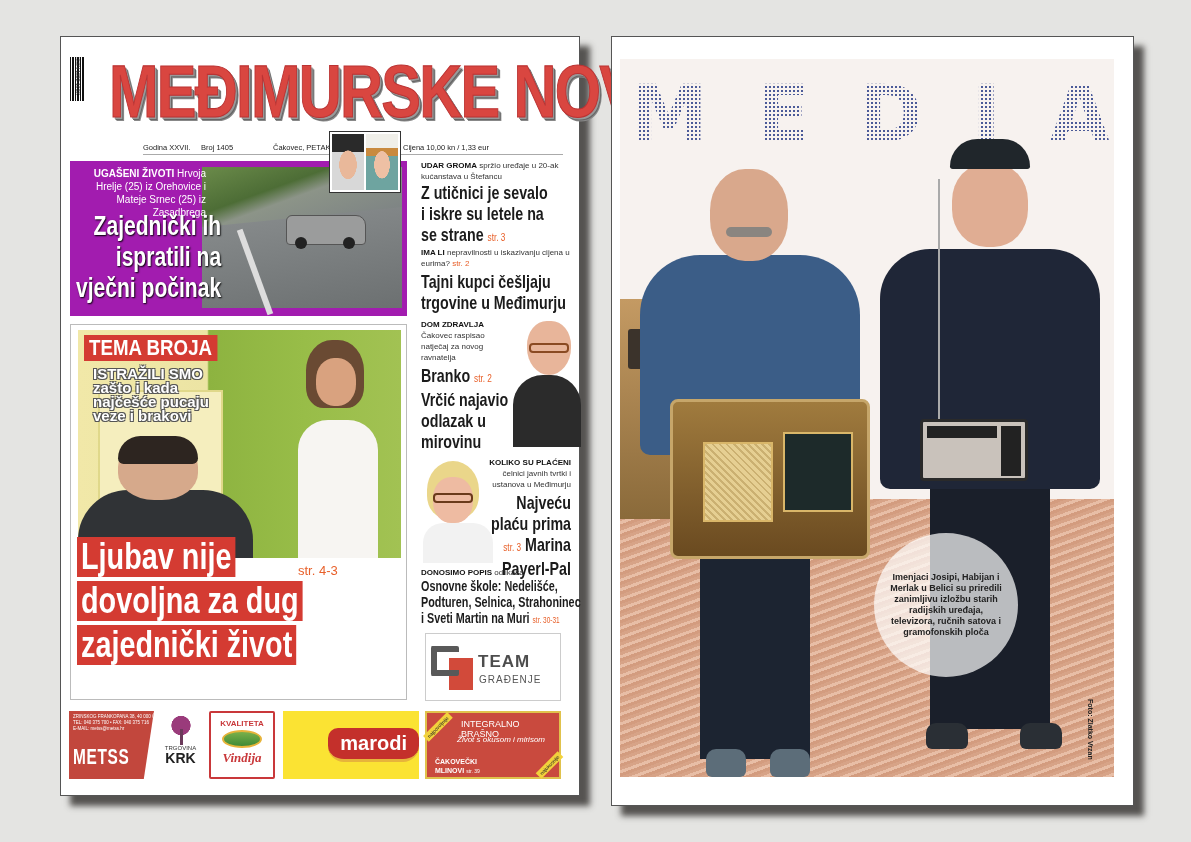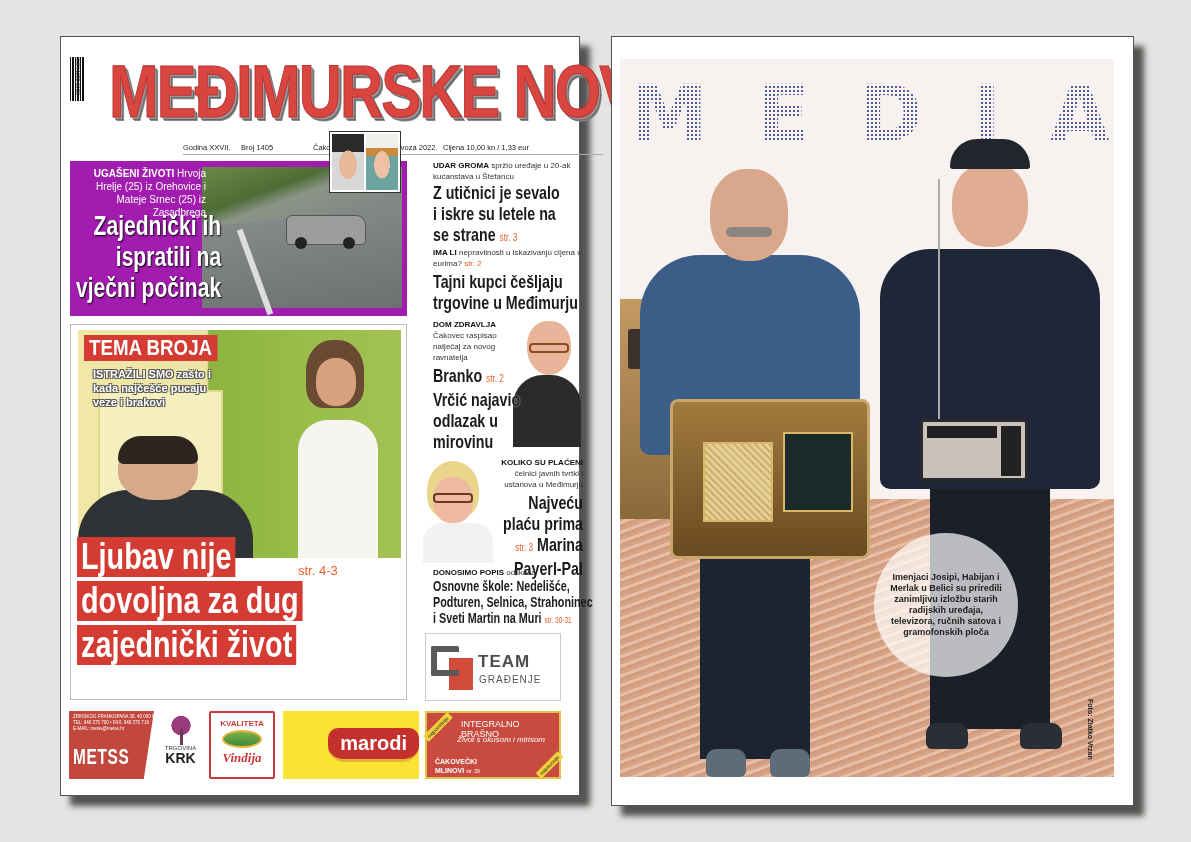--- a/index.html
+++ b/index.html
@@ -13,21 +13,21 @@
   
   .issn { position: absolute; left: 5px; top: 8px; width: 22px; height: 70px; }
   .issn .bars { position: absolute; left: 4px; top: 12px; width: 14px; height: 44px;
     background: repeating-linear-gradient(90deg,#111 0 1px,#fff 1px 2px,#111 2px 4px,#fff 4px 5px); }
   .issn .ttxt { position: absolute; left: -20px; top: 28px; width: 64px; font-size: 5px; color: #333; transform: rotate(90deg); white-space: nowrap; text-align: center; }
   .masthead { position: absolute; left: 48px; top: 14px; width: 470px; height: 80px; }
   .masthead .title { font-family: "Liberation Sans", sans-serif; font-weight: 900; font-size: 70px; letter-spacing: -2px;
     color: #d94640; transform: scaleX(0.85) scaleY(1.05); transform-origin: left top; white-space: nowrap; line-height: 78px;
     text-shadow: 2px 2px 0 #999, 3px 3px 0 #666, 4px 4px 0 #888; -webkit-text-stroke: 1px #b33; }
   .dateline { position: absolute; left: 82px; top: 106px; width: 420px; height: 12px; border-bottom: 1px solid #aaa;
-    display: flex; font-size: 7.5px; color: #222; margin-left: 40px; }
+    display: flex; font-size: 7.5px; color: #222; }
   .dateline span { white-space: nowrap; }
 
   
   .top-story { position: absolute; left: 9px; top: 124px; width: 337px; height: 155px; background: #a21caf; overflow: hidden; text-align: right; }
   .crash-photo { position: absolute; left: 132px; top: 6px; width: 200px; height: 141px;
     background: linear-gradient(160deg,#6b8b4a 0%,#4d6d36 22%,#8c9488 30%,#7d8384 55%,#6e7273 100%); }
   .crash-photo .road { position: absolute; left: 0; top: 40px; width: 200px; height: 101px;
     background: linear-gradient(170deg,#8a8e8f,#6c7071); clip-path: polygon(0 20%,100% 0,100% 100%,0 100%); }
   .crash-photo .car { position: absolute; left: 84px; top: 48px; width: 80px; height: 30px; background: #9b9c9c; border-radius: 6px 10px 4px 4px; border: 1px solid #555; }
   .crash-photo .car .wheel { position: absolute; bottom: -5px; width: 12px; height: 12px; background: #222; border-radius: 50%; }
@@ -36,21 +36,21 @@
   .kicker-w { position: absolute; left: 6px; top: 6px; width: 130px; color: #fff; font-size: 10px; line-height: 13px; }
   .kicker-w b { font-weight: bold; }
   .hl-white { position: absolute; left: 6px; top: 50px; color: #fff; font-weight: bold; font-size: 27px; line-height: 31px;
     transform: scaleX(0.78); transform-origin: left top; white-space: nowrap; text-shadow: 1px 1px 2px #000; }
   .portraits { position: absolute; left: 268px; top: 94px; width: 72px; height: 62px; background: #fff; border: 1px solid #333; display: flex; gap: 2px; padding: 2px; }
   .portrait { flex: 1; border-radius: 0; }
   .p-man { background: radial-gradient(ellipse 45% 42% at 50% 55%,#e9b89a 60%,transparent 62%), linear-gradient(#2a2a2a 0 32%,#d8d8d8 32%); }
   .p-woman { background: radial-gradient(ellipse 40% 40% at 50% 55%,#eec0a4 60%,transparent 62%), linear-gradient(#f0efe9 0 25%,#c98a3e 25% 40%,#6ea4a0 40%); }
 
   
-  .brief { position: absolute; left: 372px; width: 150px; color: #222; }
+  .brief { position: absolute; left: 360px; width: 150px; color: #222; }
   .brief .k { font-size: 8px; line-height: 11px; color: #333; }
   .brief .k b { font-weight: bold; color: #111; }
   .brief .h { font-weight: bold; color: #1b1b1b; font-size: 19px; line-height: 21px; transform: scaleX(0.75); transform-origin: left top; white-space: nowrap; }
   .pg { color: #e8602a; font-weight: normal; font-size: 11px; }
   #brief-1 { top: 123px; }
   #brief-2 { top: 210px; }
   #brief-3 { top: 282px; height: 130px; }
   #brief-4 { top: 420px; height: 110px; }
   #brief-5 { top: 530px; }
   .doc-photo { position: absolute; left: 452px; top: 280px; width: 68px; height: 130px; overflow: hidden; }
@@ -73,21 +73,21 @@
   .tema-photo .man { position: absolute; left: 0; top: 100px; width: 175px; height: 128px; }
   .tema-photo .man .head { position: absolute; left: 40px; top: 10px; width: 80px; height: 60px; background: #d6a98b; border-radius: 45%; }
   .tema-photo .man .hair { position: absolute; left: 40px; top: 6px; width: 80px; height: 28px; background: #2d2520; border-radius: 40px 40px 10px 10px; }
   .tema-photo .man .shirt { position: absolute; left: 0; top: 60px; width: 175px; height: 70px; background: #303336; border-radius: 50px 50px 0 0; }
   .tema-photo .woman { position: absolute; left: 200px; top: 10px; width: 120px; height: 220px; }
   .tema-photo .woman .hair { position: absolute; left: 28px; top: 0; width: 58px; height: 68px; background: #6a4a33; border-radius: 45% 45% 30% 30%; }
   .tema-photo .woman .face { position: absolute; left: 38px; top: 18px; width: 40px; height: 48px; background: #d9a27f; border-radius: 45%; }
   .tema-photo .woman .dress { position: absolute; left: 20px; top: 80px; width: 80px; height: 150px; background: #f7f5f2; border-radius: 30px 30px 10px 10px; }
   .tema-label { position: absolute; left: 13px; top: 10px; background: #d43b32; color: #fff; font-weight: bold; font-size: 22px; line-height: 26px; padding: 0 6px;
     transform: scaleX(0.85); transform-origin: left top; }
-  .tema-kicker { position: absolute; left: 22px; top: 42px; width: 130px; color: #fff; font-weight: bold; font-size: 11px; line-height: 14px; text-shadow: 1px 1px 0 #555, -1px -1px 0 #555, 1px -1px 0 #555, -1px 1px 0 #555; }
+  .tema-kicker { position: absolute; left: 22px; top: 42px; width: 130px; color: #fff; font-weight: bold; font-size: 15px; line-height: 14px; text-shadow: 1px 1px 0 #555, -1px -1px 0 #555, 1px -1px 0 #555, -1px 1px 0 #555; }
   .tema-hl { position: absolute; left: 6px; top: 212px; width: 330px; }
   .tema-hl .line { display: inline-block; background: #d43b32; color: #fff; font-weight: bold; font-size: 36px; line-height: 40px; padding: 0 5px; margin-bottom: 4px;
     transform: scaleX(0.8); transform-origin: left top; white-space: nowrap; }
   .tema-hl .row { display: flex; align-items: center; height: 44px; }
   .tema-pg { position: absolute; left: 227px; top: 238px; color: #e8602a; font-size: 13px; }
 
   
   .ad-team { position: absolute; left: 364px; top: 596px; width: 136px; height: 68px; border: 1px solid #ccc; background: #fff; }
   .ad-team .cube { position: absolute; left: 5px; top: 12px; width: 42px; height: 44px; }
   .ad-team .cube .red { position: absolute; left: 18px; top: 12px; width: 24px; height: 32px; background: #d24a3a; }

